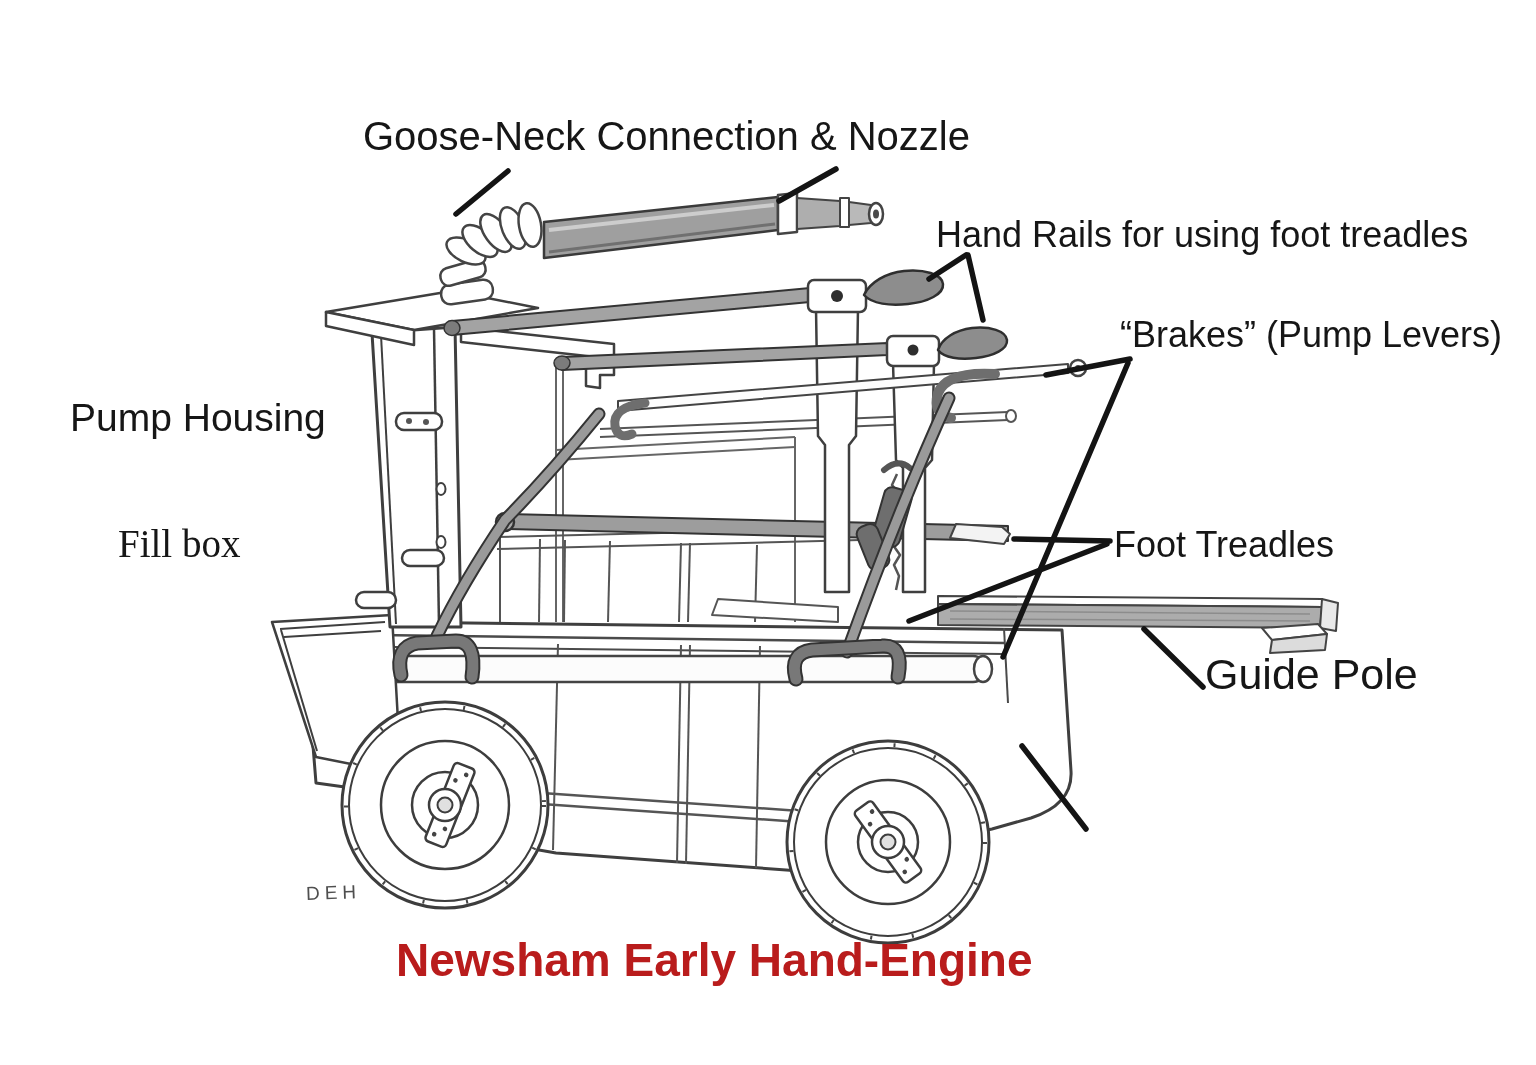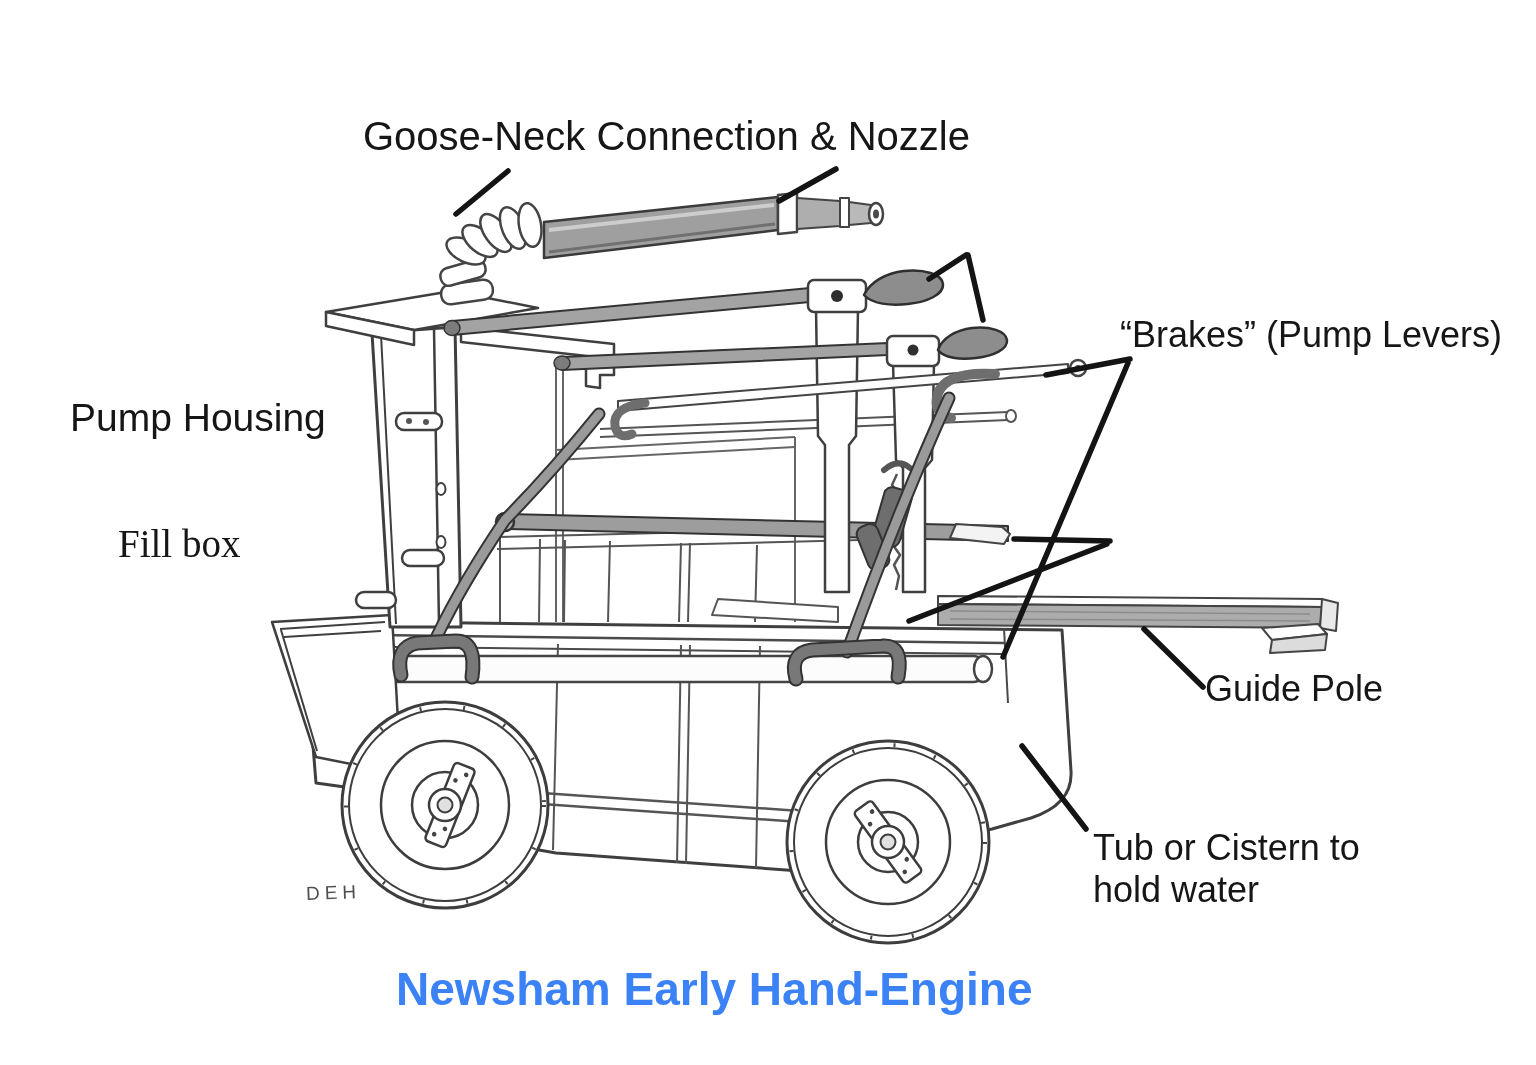--- a/index.html
+++ b/index.html
@@ -6,23 +6,23 @@
   #stage{position:relative;width:1536px;height:1065px;background:#fff;overflow:hidden;
          font-family:"Liberation Sans", sans-serif;color:#141414;margin-top:30px;}
   #drawing{position:absolute;left:0;top:0;width:1536px;height:1065px;}
   .lbl{position:absolute;white-space:nowrap;color:#161616;line-height:1.15;}
   .lbl-goose   {left:363px;top:83px;  font-size:40px;}
   .lbl-rails   {left:936px;top:184px; font-size:36px;}
   .lbl-brakes  {left:1120px;top:284px;font-size:36px;}
   .lbl-pump    {left:70px; top:366px; font-size:39px;}
   .lbl-fill    {left:118px;top:492px; font-size:39px;font-family:Liberation Serif, serif;}
   .lbl-foot    {left:1114px;top:494px;font-size:36px;}
-  .lbl-guide   {left:1205px;top:638px;font-size:36px;}
+  .lbl-guide   {left:1205px;top:620px;font-size:43px;}
   .lbl-tub     {left:1093px;top:797px;font-size:36px;white-space:pre-line;line-height:1.18;}
-  .lbl-title   {left:396px;top:933px; font-size:46px;font-weight:bold;color:#3b82f6;}
+  .lbl-title   {left:396px;top:904px; font-size:46px;font-weight:bold;color:#b91c1c;}
   .lbl-sig     {left:306px;top:852px; font-size:19px;letter-spacing:5px;color:#4f4f4f;transform:rotate(-2deg);}
 </style>
 </head>
 <body>
 
 <div id="stage">
 
   <svg id="drawing" viewBox="0 0 1536 1065" fill="none" stroke-linejoin="round">
 
     <g stroke="#666" stroke-width="2">
@@ -219,21 +219,21 @@
       <line x1="1130" y1="329" x2="1046" y2="345"></line>
       <line x1="1128" y1="333" x2="1003" y2="627"></line>
       <line x1="1110" y1="511" x2="1014" y2="509"></line>
       <line x1="1107" y1="514" x2="909" y2="591"></line>
       <line x1="1144" y1="599" x2="1203" y2="657"></line>
       <line x1="1022" y1="716" x2="1086" y2="799"></line>
     </g>
   </svg>
 
   <div class="lbl lbl-goose">Goose-Neck Connection &amp; Nozzle</div>
+  <div class="lbl lbl-rails">Hand Rails for using foot treadles</div>
   <div class="lbl lbl-pump">Pump Housing</div>
   <div class="lbl lbl-brakes">“Brakes” (Pump Levers)</div>
   <div class="lbl lbl-fill">Fill box</div>
+  <div class="lbl lbl-foot">Foot Treadles</div>
   <div class="lbl lbl-guide">Guide Pole</div>
-  <div class="lbl lbl-tub">Tub or Cistern to
-hold water</div>
   <div class="lbl lbl-title">Newsham Early Hand-Engine</div>
   <div class="lbl lbl-sig">DEH</div>
 </div>
 
 </body></html>

